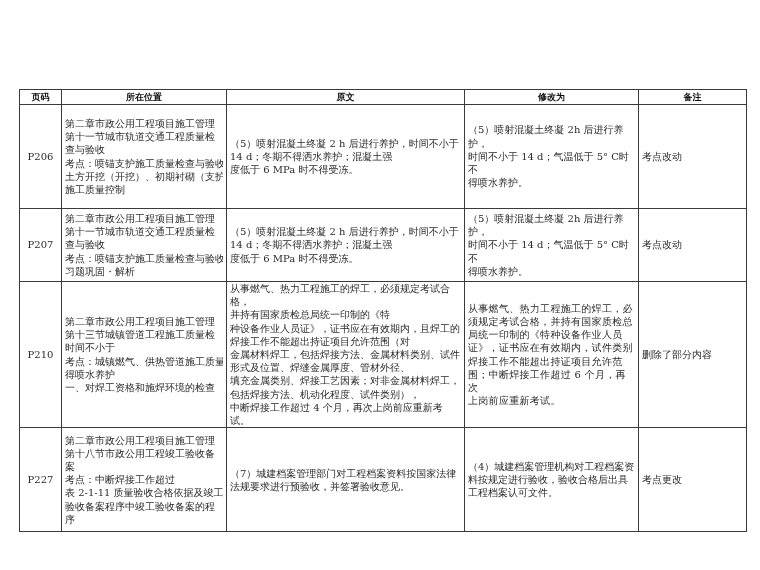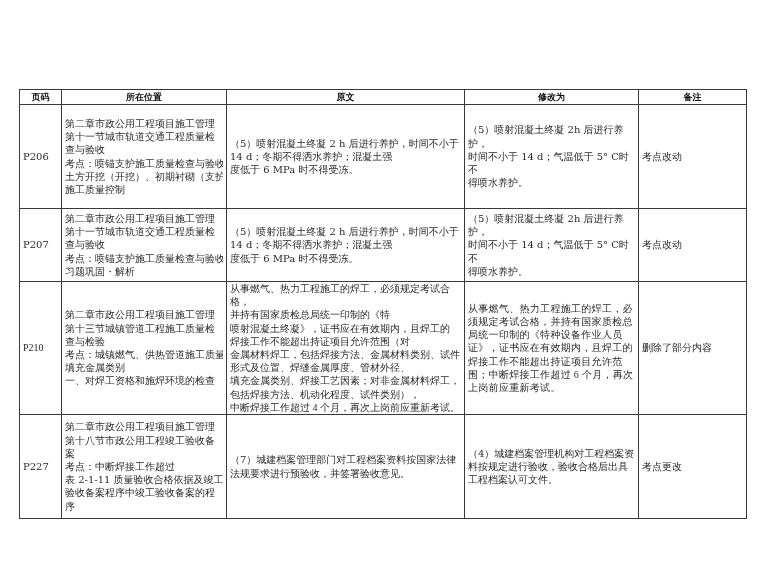--- a/index.html
+++ b/index.html
@@ -5,29 +5,29 @@
   html, body { margin: 0; padding: 0; background: #ffffff; }
   body { width: 760px; height: 570px; position: relative; overflow: hidden;
          font-family: "DejaVu Serif", "Liberation Serif", serif; color: #222; }
   .page { position: absolute; left: 0; top: 0; width: 604px; height: 570px; background: #fff; }
   table.errata { position: absolute; left: 19px; top: 89px; width: 727px;
                  border-collapse: collapse; table-layout: fixed; }
   table.errata th, table.errata td { border: 1.3px solid #3a3a3a; padding: 0 3px; vertical-align: middle; }
   table.errata th { height: 14px; font-family: "DejaVu Sans", "Liberation Sans", sans-serif;
                     font-weight: bold; font-size: 9px; text-align: center; color: #111; }
   table.errata td { font-size: 10px; line-height: 13.2px; color: #2a2a2a; }
-  td.page-no { }
+  td.page-no { text-align: center; }
   td.loc .line { display: block; white-space: nowrap; overflow: hidden; }
   td.orig .line, td.rev .line { display: block; }
   td.orig { padding-left: 4px; }
   td.rev { padding-left: 4px; }
   td.note { padding-left: 5px; }
   tr.r1 td { height: 103px; }
   tr.r2 td { height: 72px; }
-  tr.r3 td { height: 132px; font-family: Liberation Serif, serif; }
+  tr.r3 td { height: 132px; }
   tr.r4 td { height: 103px; }
   .spaced { letter-spacing: 0.3px; }
 </style>
 </head>
 <body>
 
 <div class="page">
   <table class="errata">
     <colgroup>
       <col style="width:42px">
@@ -90,41 +90,41 @@
           <span class="line">得喷水养护。</span>
         </td>
         <td class="note">考点改动</td>
       </tr>
 
       <tr class="r3">
         <td class="page-no">P210</td>
         <td class="loc">
           <span class="line">第二章市政公用工程项目施工管理</span>
           <span class="line">第十三节城镇管道工程施工质量检</span>
-          <span class="line">查与检验</span>
+          <span class="line">时间不小于</span>
           <span class="line">考点：城镇燃气、供热管道施工质量</span>
-          <span class="line">填充金属类别</span>
+          <span class="line">得喷水养护</span>
           <span class="line">一、对焊工资格和施焊环境的检查</span>
         </td>
         <td class="orig">
           <span class="line">从事燃气、热力工程施工的焊工，必须规定考试合格，</span>
           <span class="line">并持有国家质检总局统一印制的《特</span>
-          <span class="line">喷射混凝土终凝》，证书应在有效期内，且焊工的</span>
+          <span class="line">种设备作业人员证》，证书应在有效期内，且焊工的</span>
           <span class="line">焊接工作不能超出持证项目允许范围（对</span>
           <span class="line">金属材料焊工，包括焊接方法、金属材料类别、试件</span>
           <span class="line">形式及位置、焊缝金属厚度、管材外径、</span>
           <span class="line">填充金属类别、焊接工艺因素；对非金属材料焊工，</span>
           <span class="line">包括焊接方法、机动化程度、试件类别），</span>
           <span class="line">中断焊接工作超过 4 个月，再次上岗前应重新考试。</span>
         </td>
         <td class="rev spaced">
           <span class="line">从事燃气、热力工程施工的焊工，必</span>
           <span class="line">须规定考试合格，并持有国家质检总</span>
           <span class="line">局统一印制的《特种设备作业人员</span>
-          <span class="line">证》，证书应在有效期内，且焊工的</span>
+          <span class="line">证》，证书应在有效期内，试件类别</span>
           <span class="line">焊接工作不能超出持证项目允许范</span>
           <span class="line">围；中断焊接工作超过 6 个月，再次</span>
           <span class="line">上岗前应重新考试。</span>
         </td>
         <td class="note">删除了部分内容</td>
       </tr>
 
       <tr class="r4">
         <td class="page-no">P227</td>
         <td class="loc">

